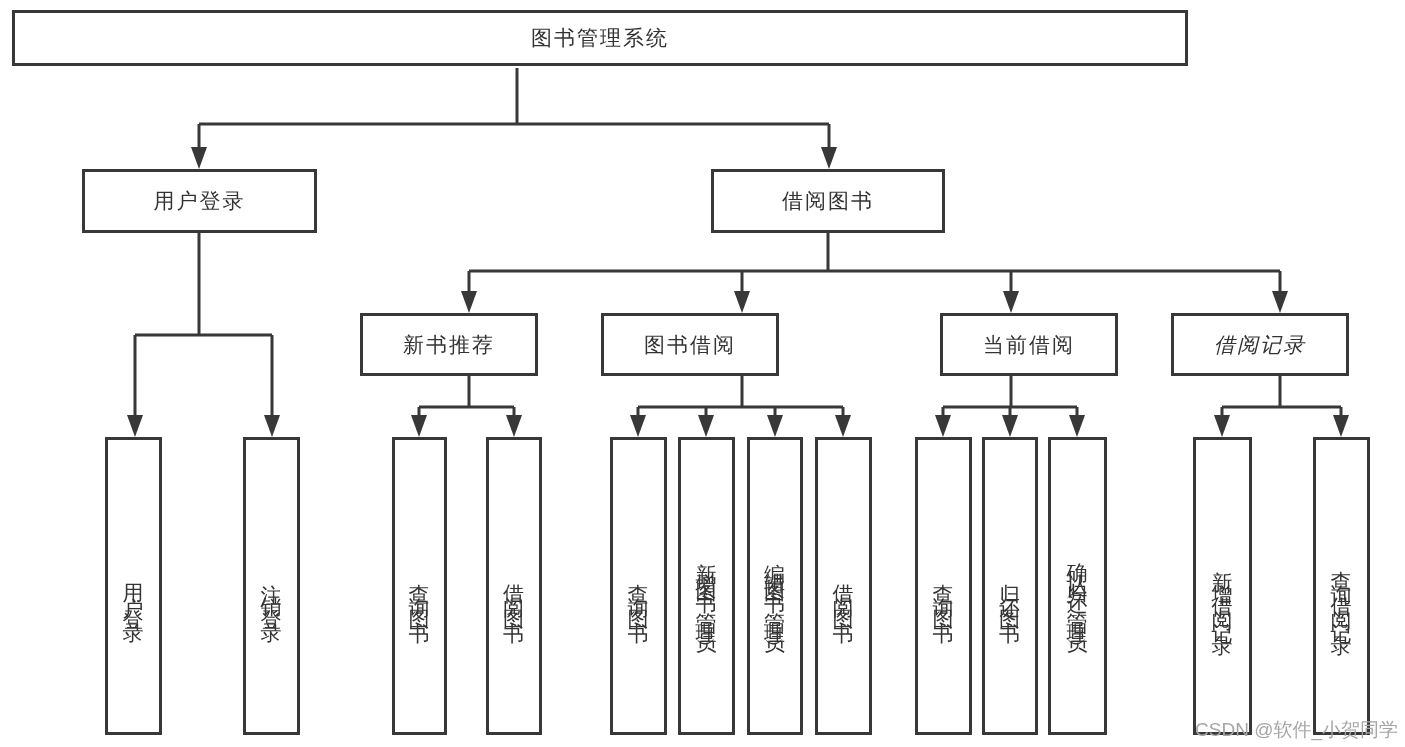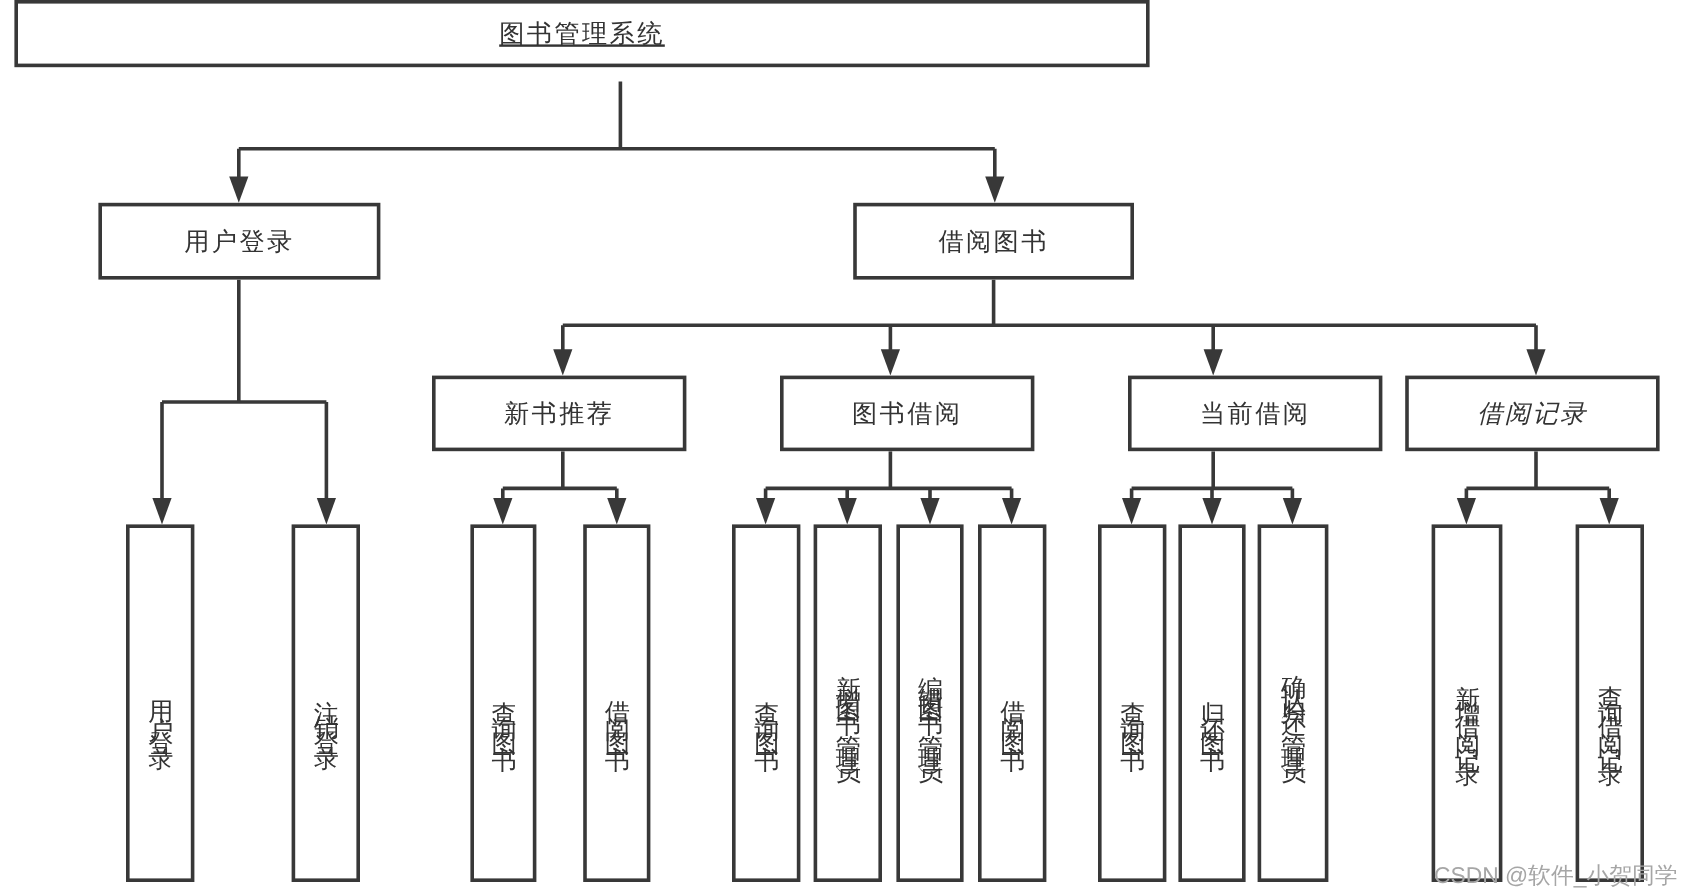--- a/index.html
+++ b/index.html
@@ -25,21 +25,21 @@
     align-items: center;
     justify-content: center;
     color: #333333;
   }
   .h-label {
     font-size: 21px;
     letter-spacing: 2px;
     white-space: nowrap;
   }
   .l2 { top: 169px; height: 64px; }
-  .l3 { top: 313px; height: 63px; width: 212px; }
+  .l3 { top: 313px; height: 63px; width: 178px; }
   .leaf { top: 437px; height: 298px; }
   .vtext {
     writing-mode: vertical-rl;
     text-orientation: mixed;
     font-size: 21px;
     line-height: 1;
   }
   .v4 .vtext { letter-spacing: 13px; margin-bottom: -13px; }
   .v6 .vtext { letter-spacing: 13px; margin-bottom: -13px; }
   .v9 .vtext { letter-spacing: 10px; margin-bottom: -10px; }
@@ -78,35 +78,35 @@
     <polygon points="767,415 783,415 775,437"></polygon>
     <polygon points="835,415 851,415 843,437"></polygon>
     <polygon points="935,415 951,415 943,437"></polygon>
     <polygon points="1002,415 1018,415 1010,437"></polygon>
     <polygon points="1069,415 1085,415 1077,437"></polygon>
     <polygon points="1214,415 1230,415 1222,437"></polygon>
     <polygon points="1333,415 1349,415 1341,437"></polygon>
   </g>
 </svg>
 
-<div class="node" style="left:12px; top:0; width:946px; height:56px;text-decoration:underline;">
+<div class="node" style="left:12px; top:10px; width:1176px; height:56px;">
   <span class="h-label">图书管理系统</span>
 </div>
 
 <div class="node l2" style="left:82px; width:235px;">
   <span class="h-label">用户登录</span>
 </div>
 <div class="node l2" style="left:711px; width:234px;">
   <span class="h-label">借阅图书</span>
 </div>
 
 <div class="node l3" style="left:360px;">
   <span class="h-label">新书推荐</span>
 </div>
-<div class="node l3" style="left:650px;align-items:center;">
+<div class="node l3" style="left:601px;align-items:center;">
   <span class="h-label">图书借阅</span>
 </div>
 <div class="node l3" style="left:940px;">
   <span class="h-label">当前借阅</span>
 </div>
 <div class="node l3" style="left:1171px;font-style:italic;">
   <span class="h-label">借阅记录</span>
 </div>
 
 <div class="node leaf v4" style="left:105px; width:57px;">

